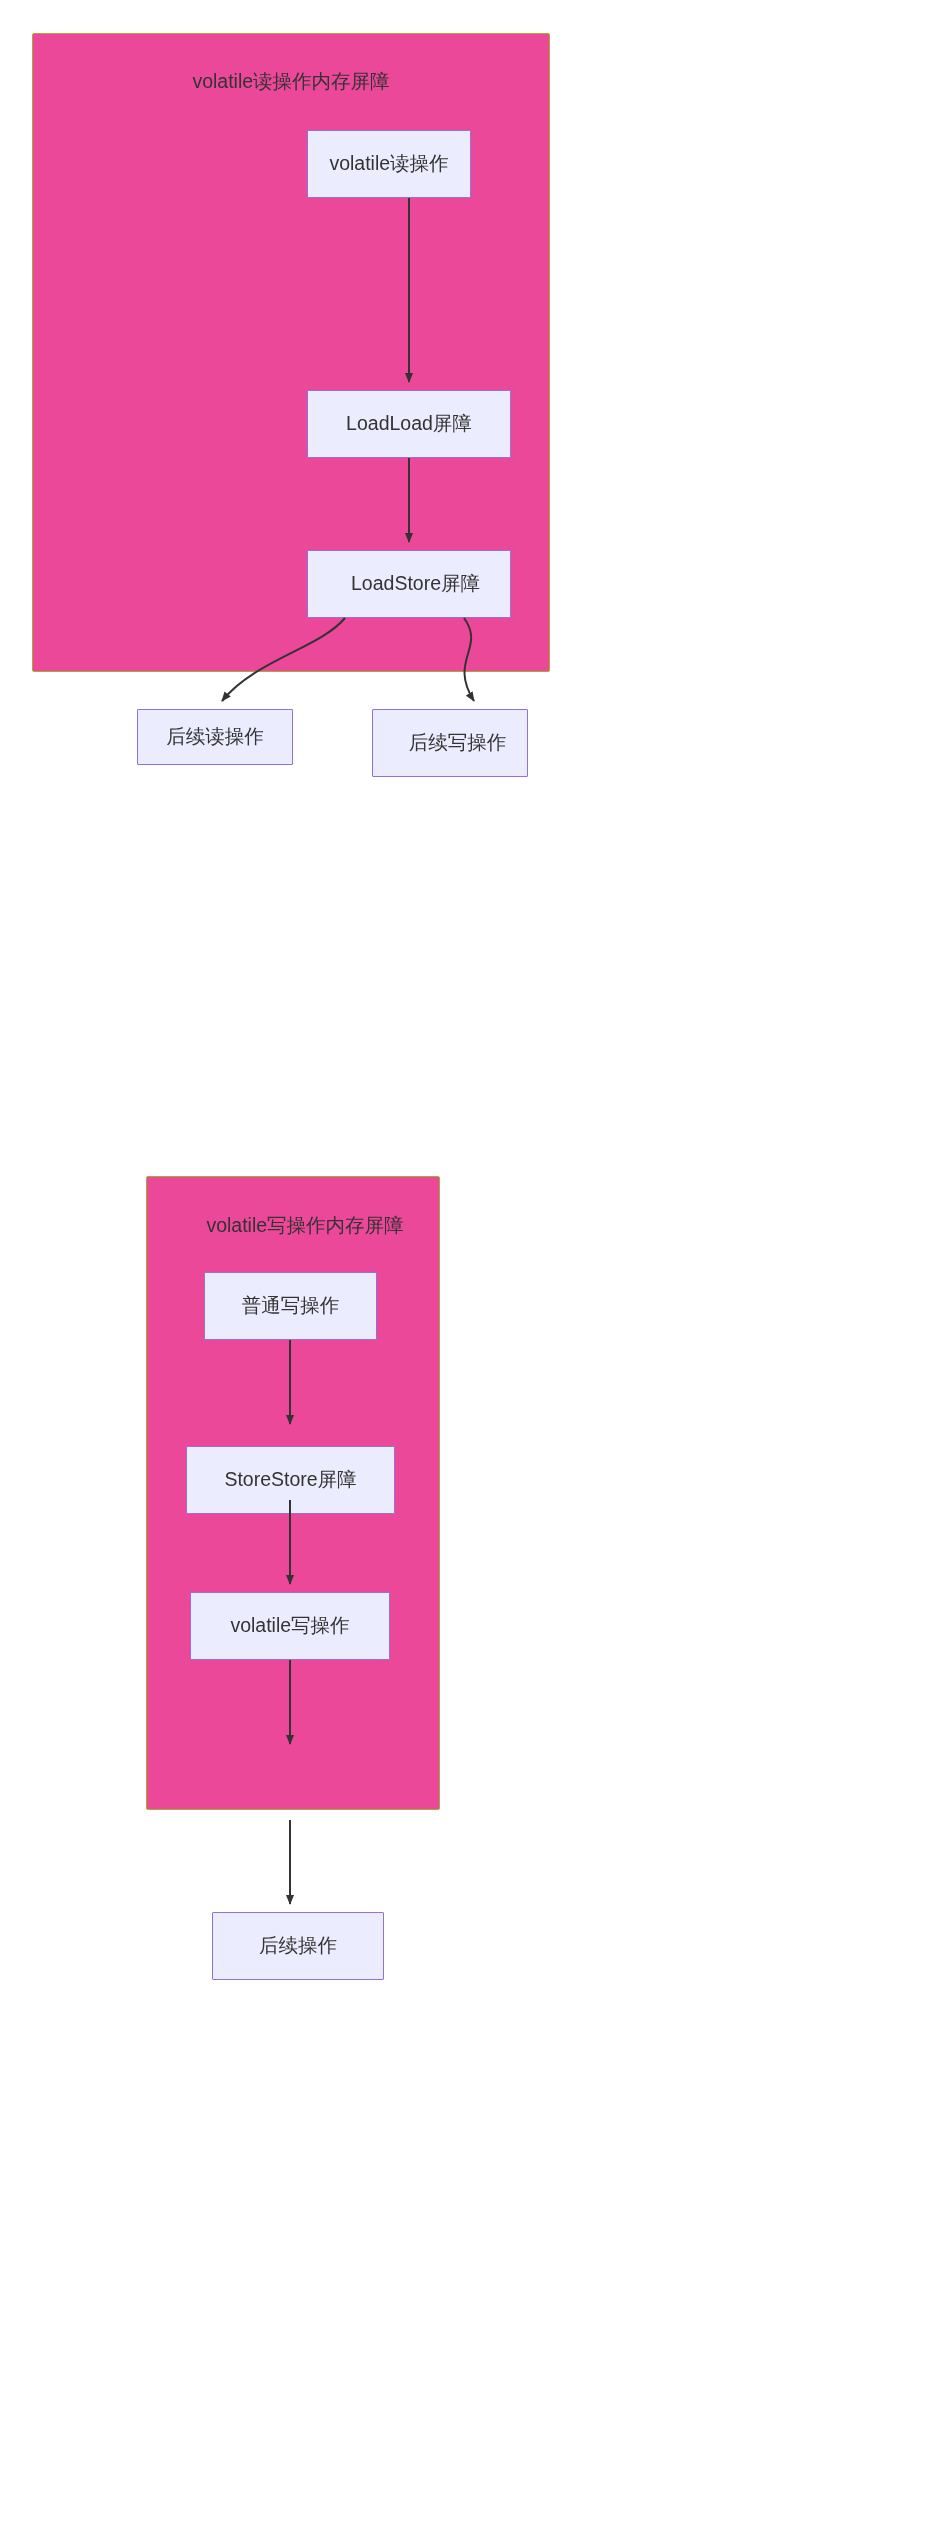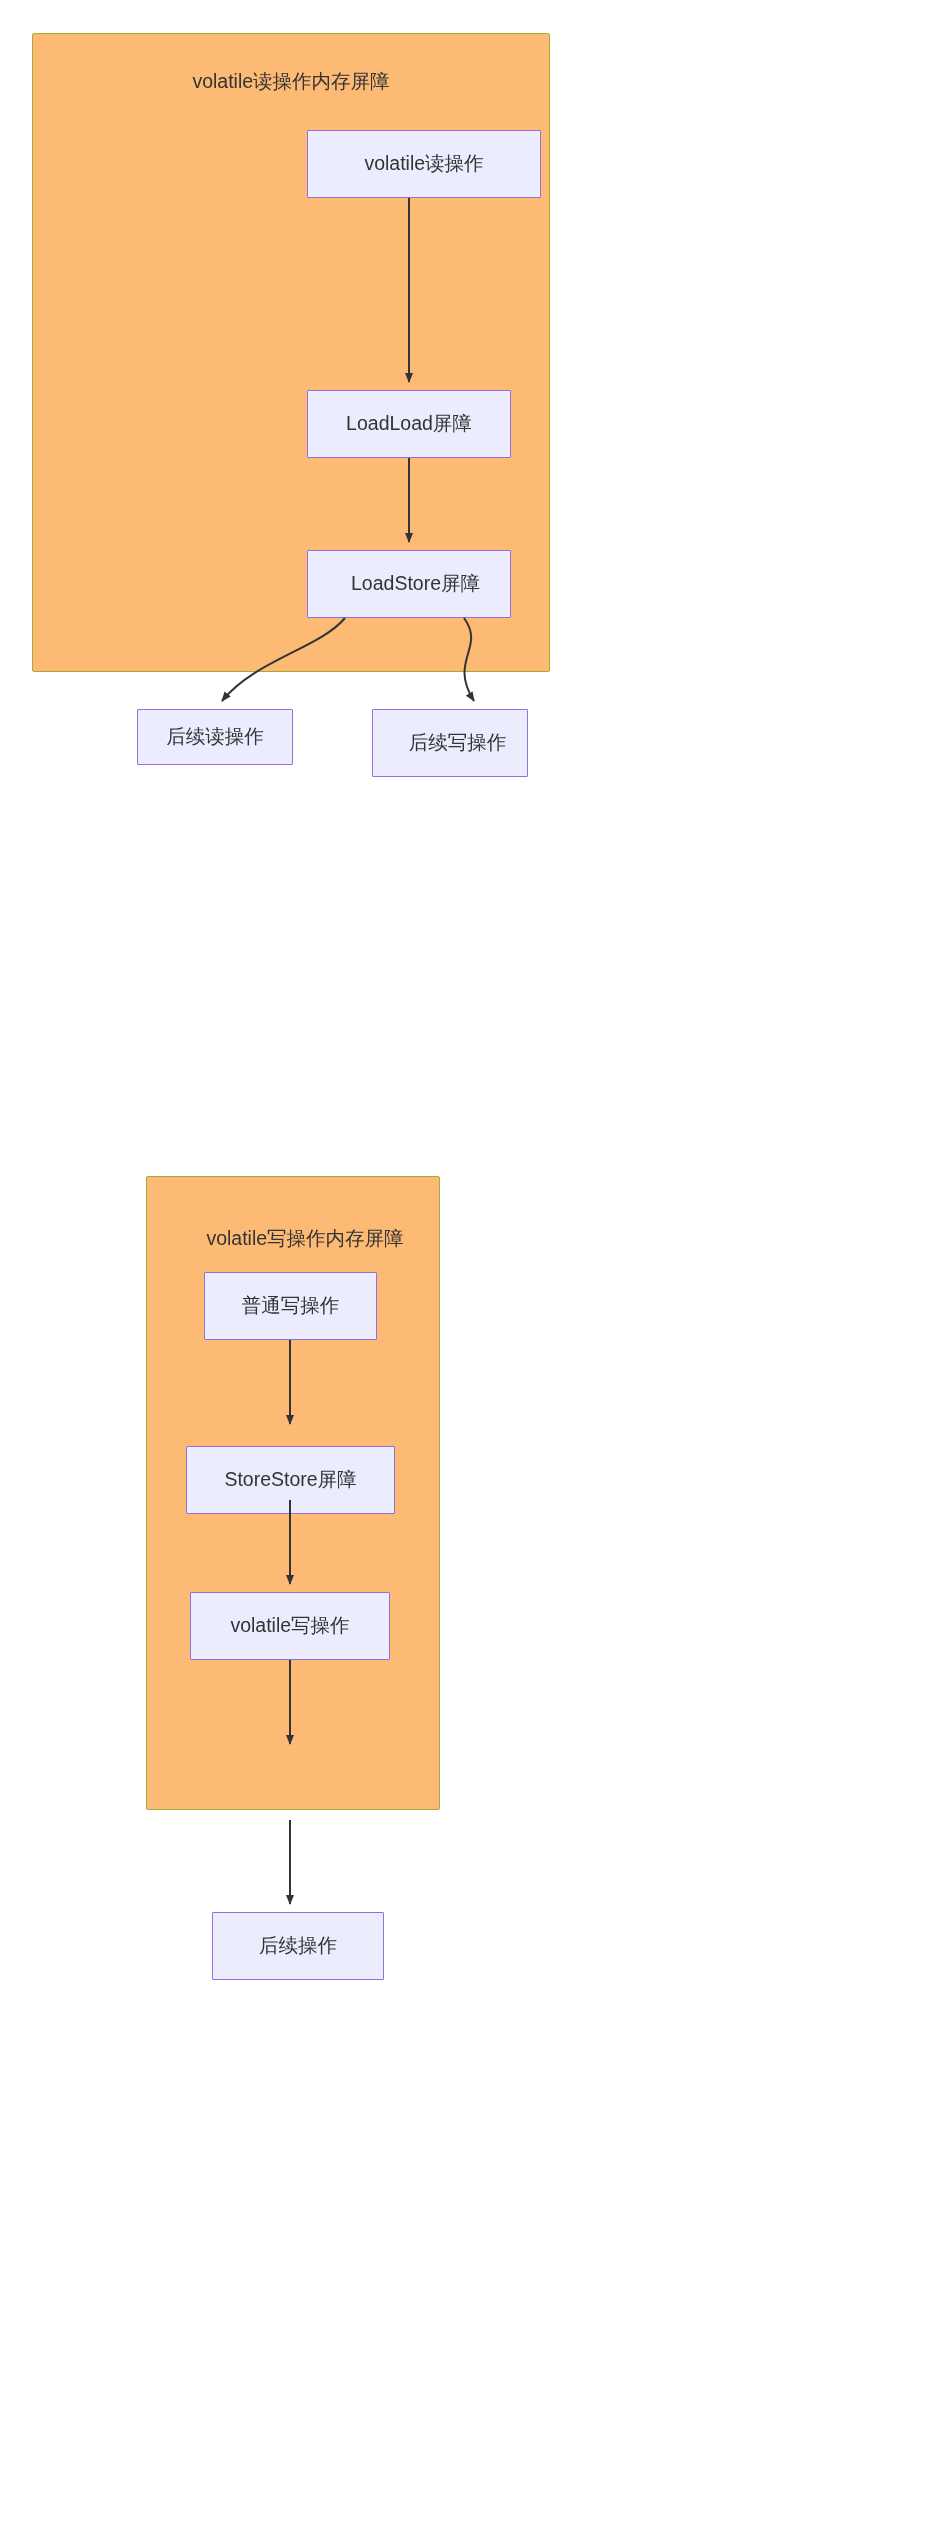--- a/index.html
+++ b/index.html
@@ -23,21 +23,21 @@
   }
   .svg-layer {
     position: absolute;
     left: 0; top: 0;
     width: 935px;
     height: 2534px;
     pointer-events: none;
   }
   .cluster {
     position: absolute;
-    background: #fdba74;
+    background: #ec4899;
     border: 1.3px solid #aaaa33;
     border-radius: 2px;
   }
   .cluster-title {
     position: absolute;
     width: 100%;
     text-align: center;
     color: #333333;
     font-size: 19.5px;
     line-height: 1;
@@ -62,42 +62,42 @@
 </style>
 </head>
 <body>
 
 <div id="diagram-root">
 
   <div class="cluster" style="left:32px; top:33px; width:518px; height:639px;">
     <div class="cluster-title" style="top:38px;">volatile读操作内存屏障</div>
   </div>
 
-  <div class="node" style="left:307px; top:130px; width:234px; height:68px;">
+  <div class="node" style="left:307px; top:130px; width:164px; height:68px;">
     <span class="node-label">volatile读操作</span>
   </div>
 
   <div class="node" style="left:307px; top:390px; width:204px; height:68px;">
     <span class="node-label">LoadLoad屏障</span>
   </div>
 
   <div class="node" style="left:307px; top:550px; width:204px; height:68px;padding-left:13px;">
     <span class="node-label">LoadStore屏障</span>
   </div>
 
   <div class="node" style="left:137px; top:709px; width:156px; height:56px;">
     <span class="node-label">后续读操作</span>
   </div>
 
   <div class="node" style="left:372px; top:709px; width:156px; height:68px;padding-left:15px;">
     <span class="node-label">后续写操作</span>
   </div>
 
   <div class="cluster" style="left:146px; top:1176px; width:294px; height:634px;">
-    <div class="cluster-title" style="top:52px;padding-left:24px;">volatile写操作内存屏障</div>
+    <div class="cluster-title" style="top:39px;padding-left:24px;">volatile写操作内存屏障</div>
   </div>
 
   <div class="node" style="left:204px; top:1272px; width:173px; height:68px;">
     <span class="node-label">普通写操作</span>
   </div>
 
   <div class="node" style="left:186px; top:1432px; width:209px; height:68px;margin-top:14px;">
     <span class="node-label">StoreStore屏障</span>
   </div>
 

